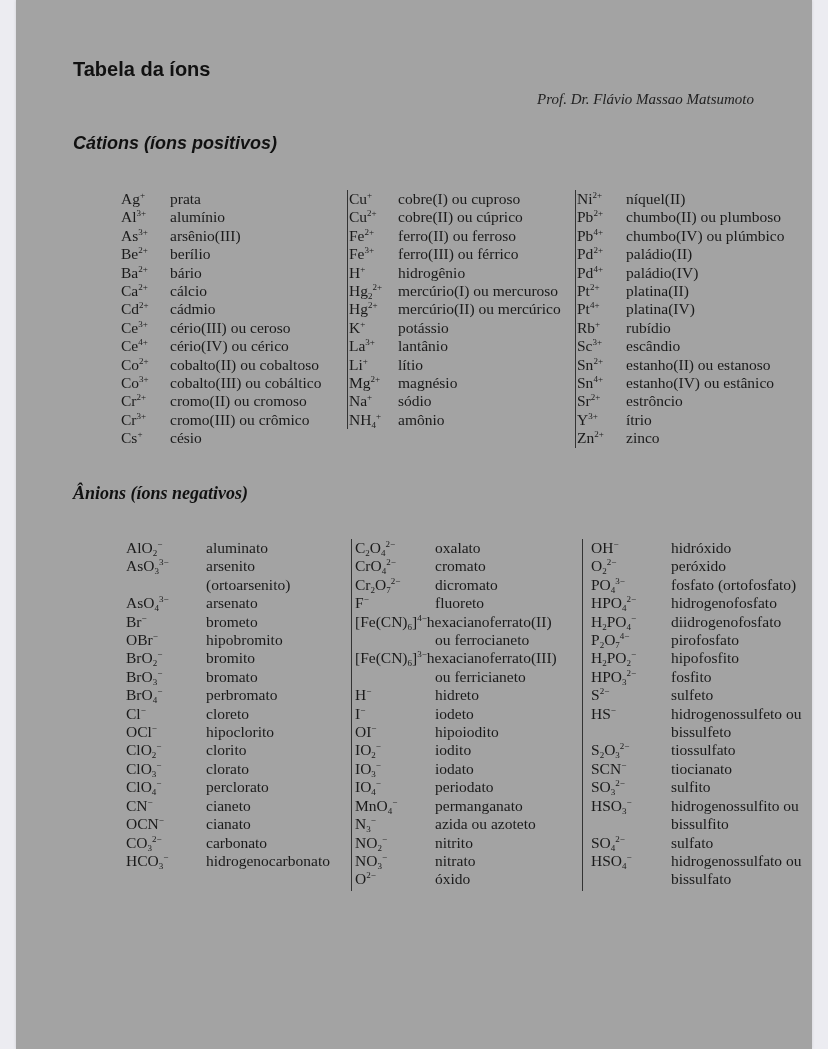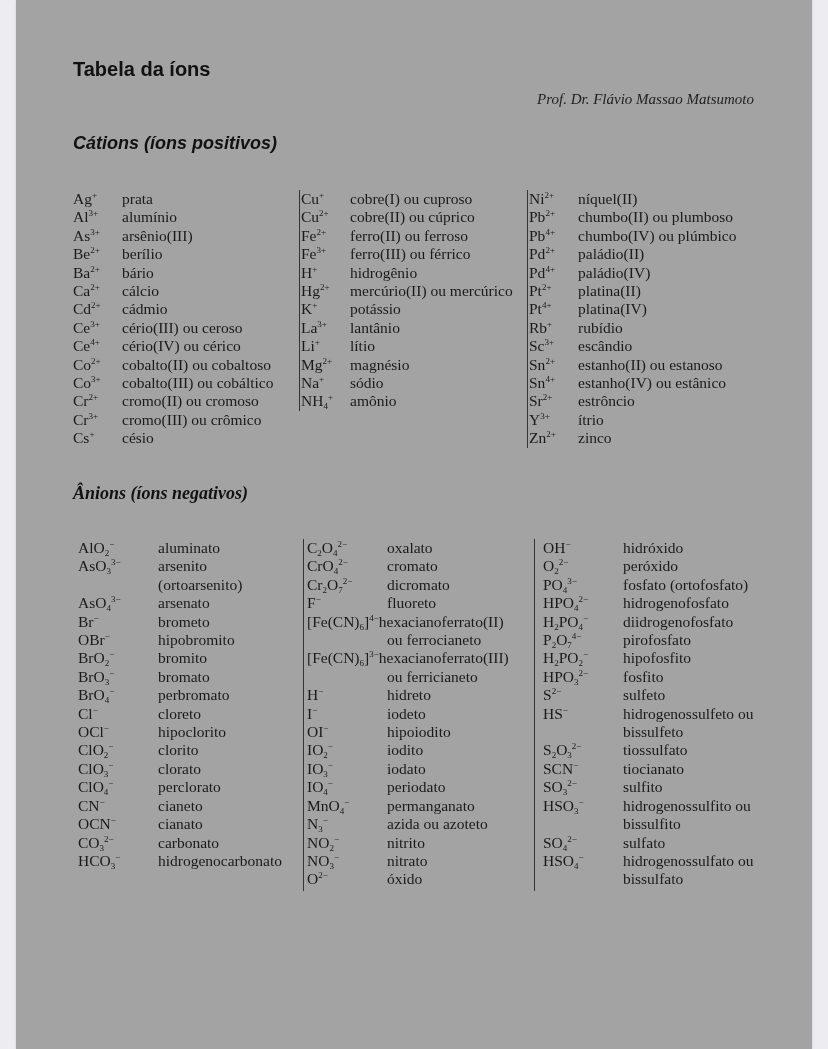--- a/index.html
+++ b/index.html
@@ -45,20 +45,21 @@
   }
   .sec-cat { top: 133px; text-align: right; }
   .sec-an { top: 483px; font-family: Liberation Serif, serif; }
 
   .col {
     position: absolute;
     font-family: "Liberation Serif", serif;
     font-size: 15.5px;
     color: #1a1a1a;
     line-height: 18.4px;
+    margin-left: 48px;
   }
   .col.divided { border-left: 1.5px solid #333; }
   .row { display: flex; white-space: nowrap; }
   .sym { display: inline-block; }
   .name { display: inline-block; }
   sup { font-size: 9px; vertical-align: 6px; line-height: 0; }
   sub { font-size: 9px; vertical-align: -3px; line-height: 0; }
 
   
   .c1 { left: 57px; top: 190px; }
@@ -158,20 +159,24 @@
       </div>
       <div class="row">
         <span class="sym"><span>Fe</span><sup>3+</sup></span>
         <span class="name">ferro(III) ou férrico</span>
       </div>
       <div class="row">
         <span class="sym"><span>H</span><sup>+</sup></span>
         <span class="name">hidrogênio</span>
       </div>
       <div class="row">
+        <span class="sym"><span>Hg</span><sub>2</sub><sup>2+</sup></span>
+        <span class="name">mercúrio(I) ou mercuroso</span>
+      </div>
+      <div class="row">
         <span class="sym"><span>Hg</span><sup>2+</sup></span>
         <span class="name">mercúrio(II) ou mercúrico</span>
       </div>
       <div class="row">
         <span class="sym"><span>K</span><sup>+</sup></span>
         <span class="name">potássio</span>
       </div>
       <div class="row">
         <span class="sym"><span>La</span><sup>3+</sup></span>
         <span class="name">lantânio</span>

